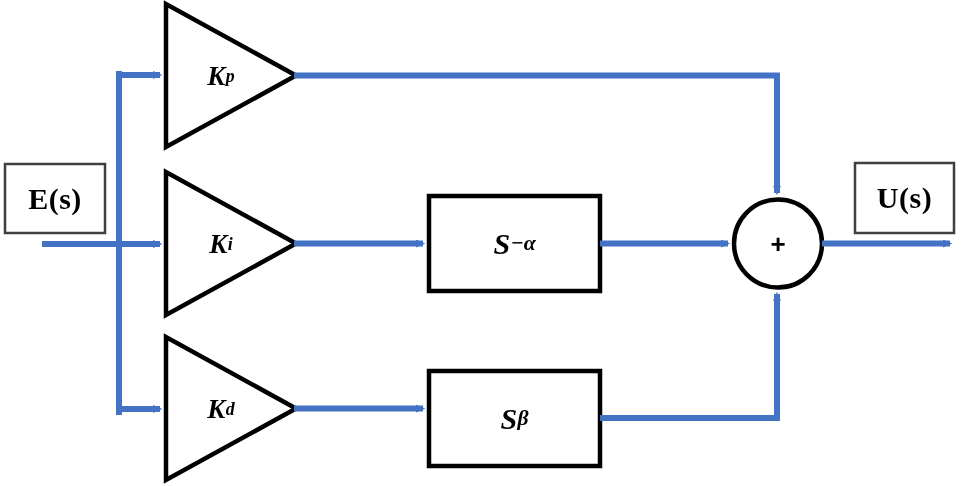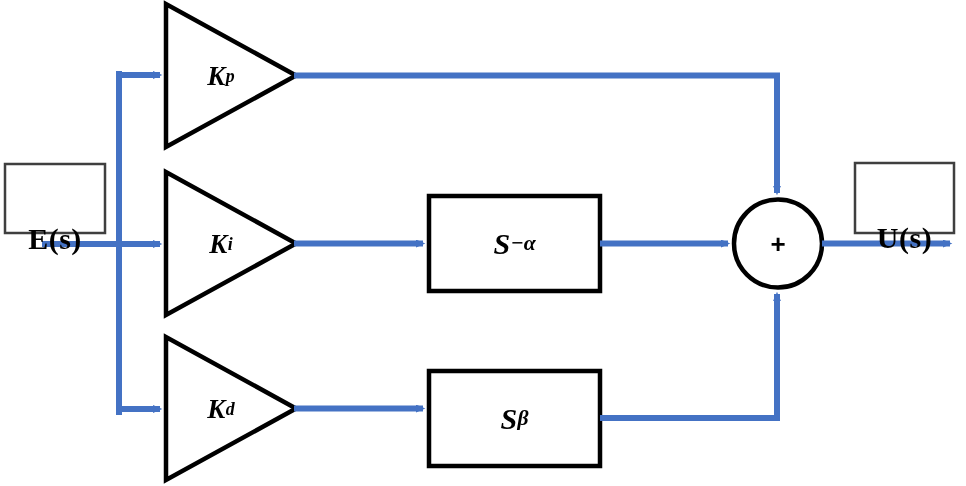--- a/index.html
+++ b/index.html
@@ -32,21 +32,20 @@
     justify-content: center;
     font-family: "Liberation Serif", serif;
     color: #000000;
     white-space: nowrap;
     pointer-events: none;
   }
   .io-label {
     font-weight: bold;
     font-size: 30px;
     letter-spacing: 0.5px;
-    margin-top: 40px;
   }
   .gain-label {
     font-family: "Liberation Serif", serif;
     font-weight: bold;
     font-style: italic;
     font-size: 27px;
   }
   .gain-label sub {
     font-size: 0.66em;
     font-style: italic;

